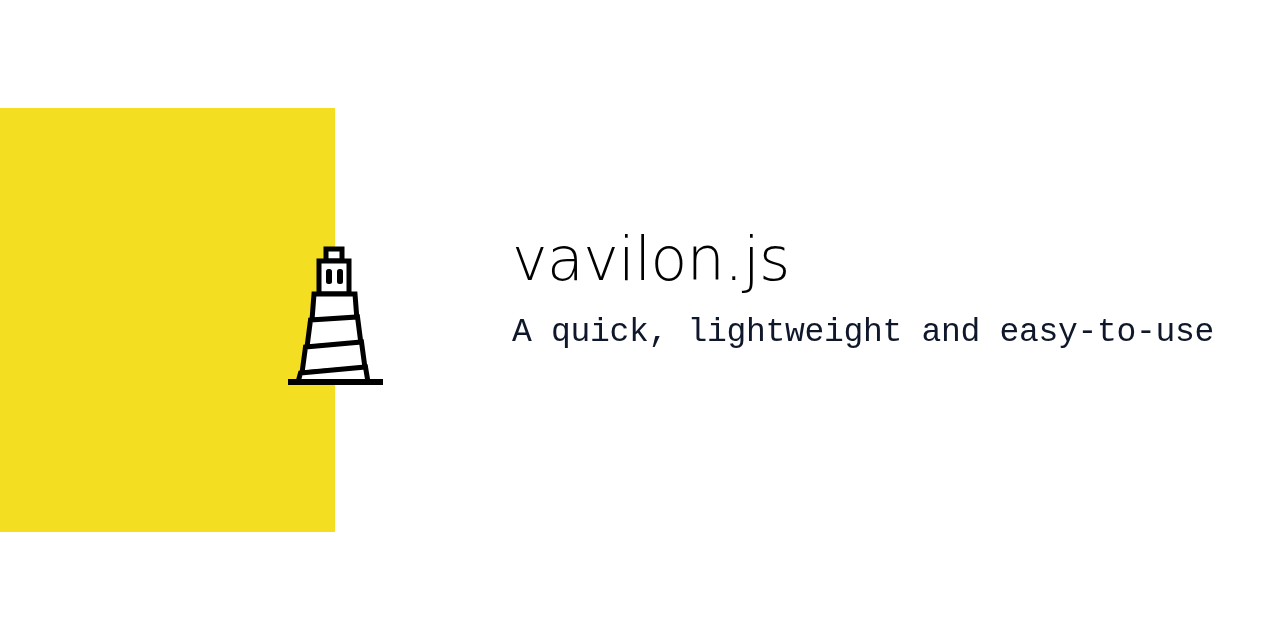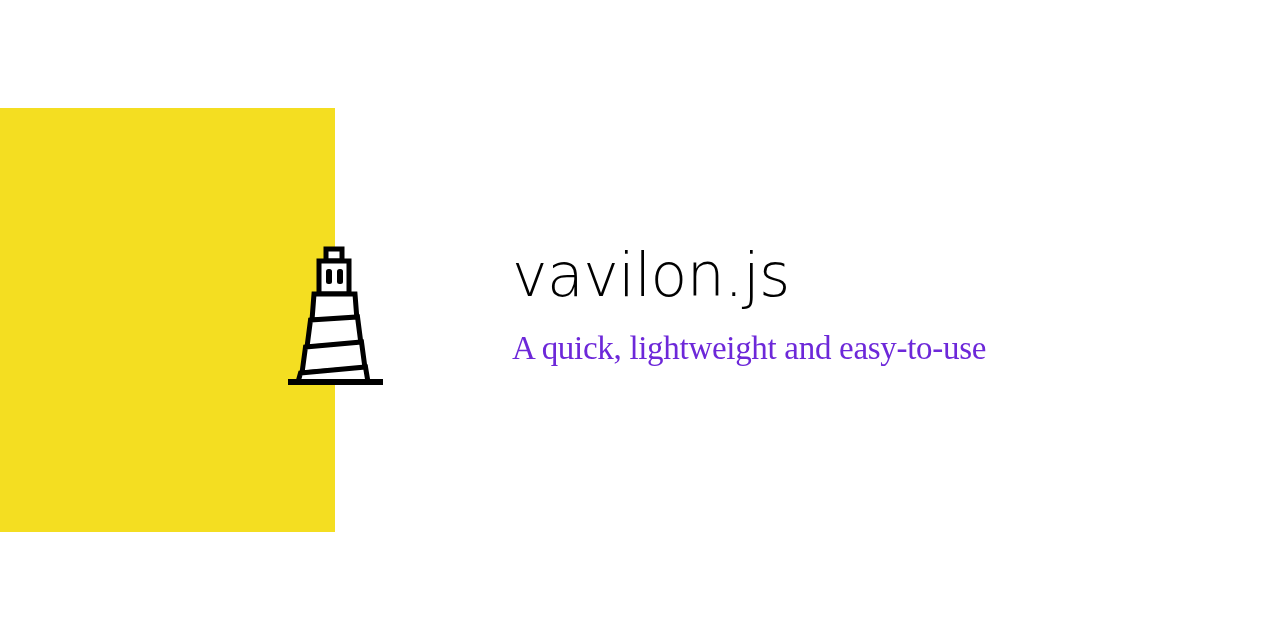--- a/index.html
+++ b/index.html
@@ -42,44 +42,44 @@
   #logo-mark svg {
     display: block;
     width: 105px;
     height: 148px;
   }
 
   
   #text-block {
     position: absolute;
     left: 512px;
-    top: 240px;
+    top: 224px;
     width: 700px;
   }
 
   #product-title {
     font-family: "DejaVu Sans", sans-serif;
     font-size: 60px;
     font-weight: 300;
     line-height: 70px;
     letter-spacing: -0.5px;
     color: #000000;
     margin: 0;
     white-space: nowrap;
   }
 
   #product-tagline {
     margin: 0;
     padding-top: 14px;
-    font-family: Liberation Serif, serif;
+    font-family: Liberation Mono, monospace;
     font-size: 33px;
     font-weight: 300;
     line-height: 49px;
     letter-spacing: -0.3px;
-    color: #6d28d9;
+    color: #0f172a;
   }
   #product-tagline .tagline-line {
     display: block;
     white-space: nowrap;
   }
 </style>
 </head>
 <body>
 
 <div id="stage">

